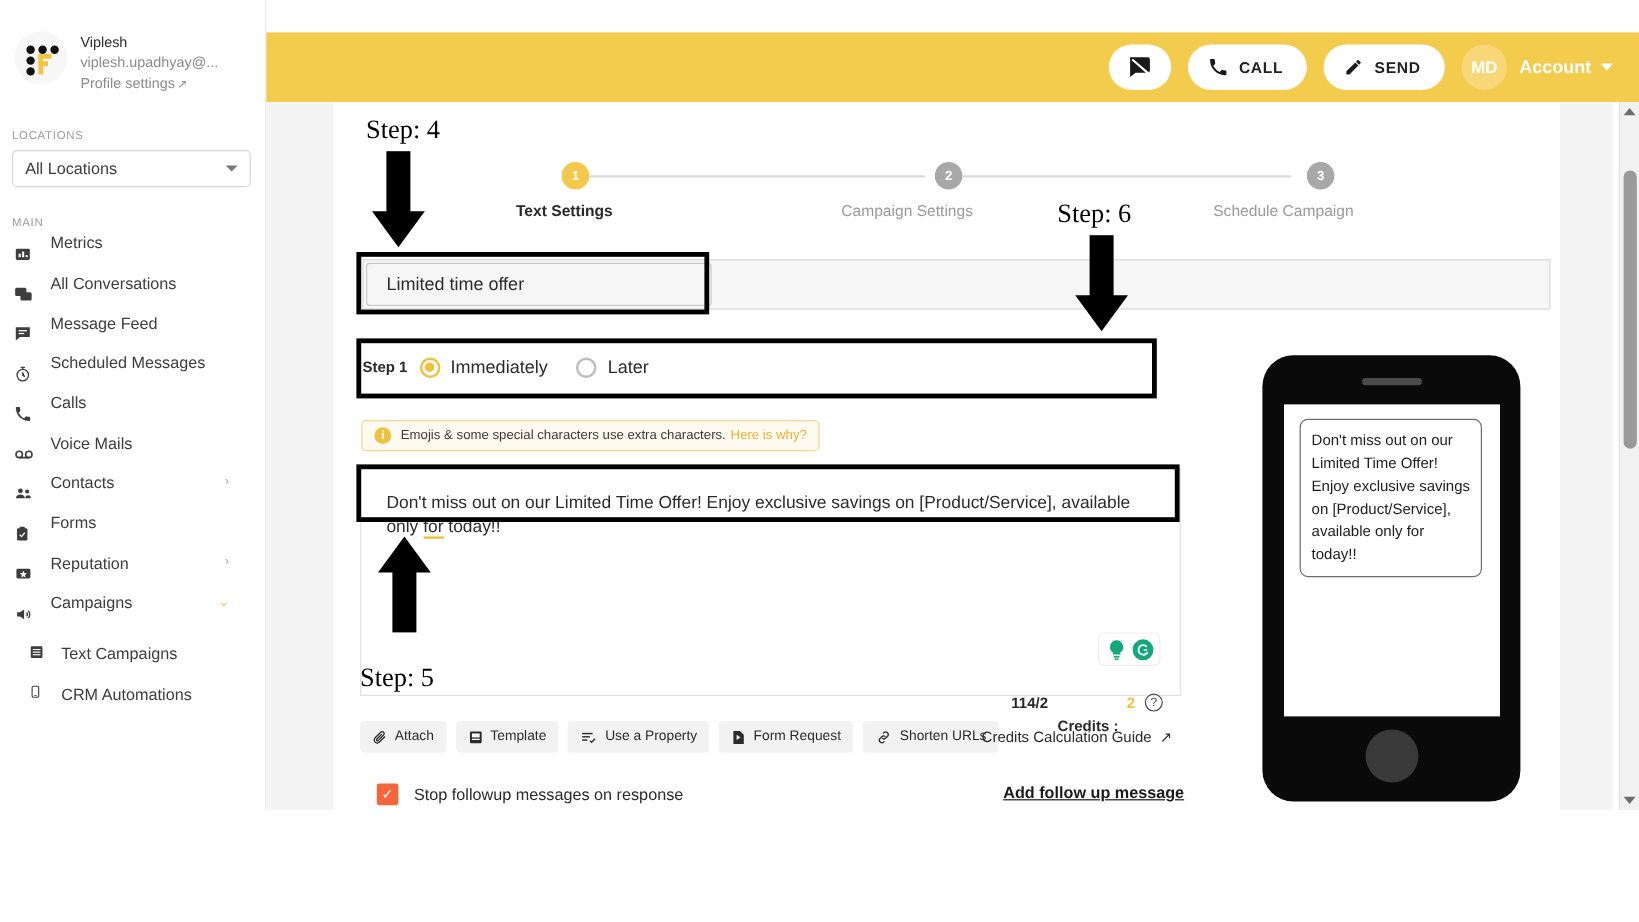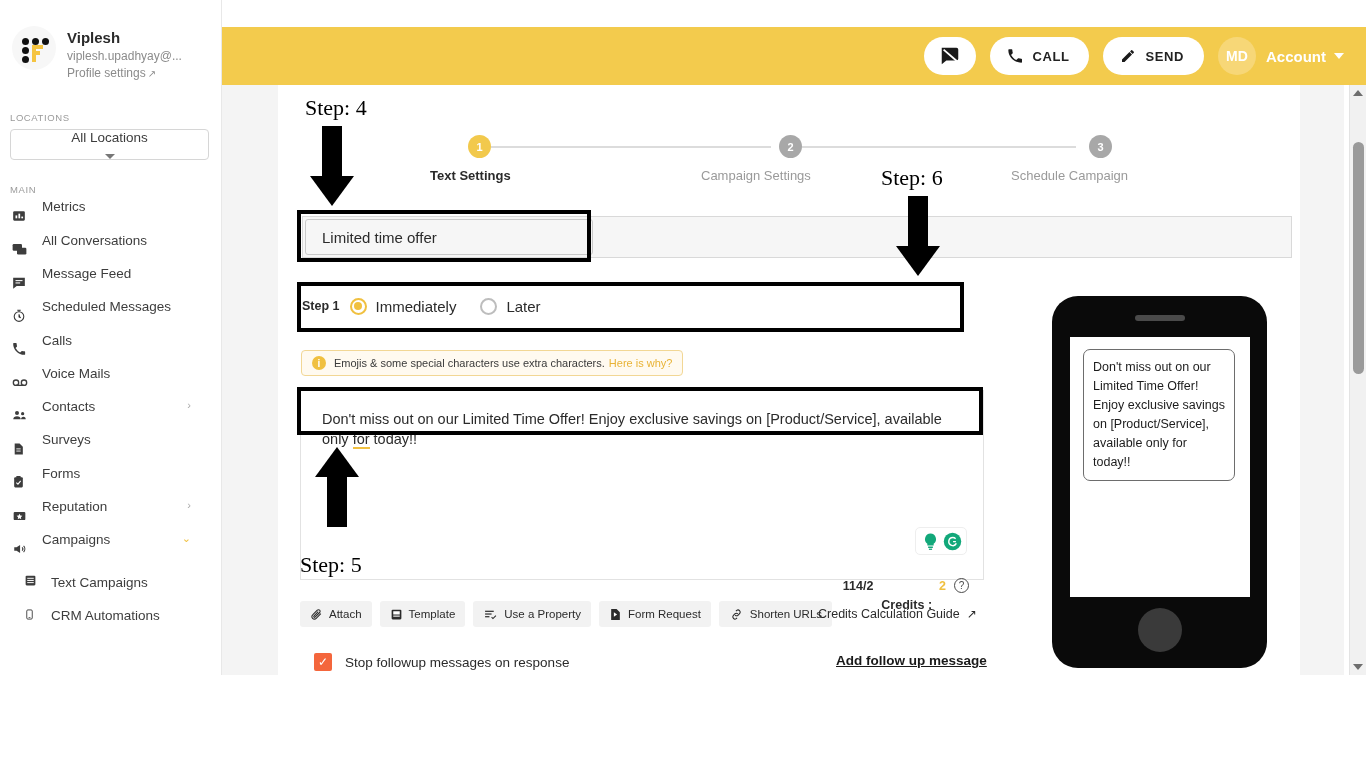--- a/index.html
+++ b/index.html
@@ -17,30 +17,30 @@
     position:relative; flex:0 0 44px; }
   .dot { position:absolute; width:7px; height:7px; border-radius:50%; background:#111; }
   .d1{left:10px; top:12px;} .d2{left:20px; top:12px;} .d3{left:30px; top:12px;}
   .d4{left:10px; top:21px;} .d5{left:10px; top:30px;}
   .fshape{ position:absolute; left:20px; top:19px; width:12px; height:17px; }
   .fshape .fbar{ position:absolute; left:0; top:0; width:4px; height:17px; background:#f5c441;}
   .fshape .ftop{ position:absolute; left:0; top:0; width:11px; height:4px; background:#f5c441;}
   .fshape .fmid{ position:absolute; left:0; top:6px; width:8px; height:4px; background:#f5c441;}
 
   .pinfo { margin-left:11px; padding-top:1px; line-height:1.42; }
-  .pname { font-size:15px; font-weight:bold; color:#2b2b2b; }
+  .pname { font-size:12px; font-weight:normal; color:#2b2b2b; }
   .pmail { font-size:12px; color:#8b8b8b; }
   .psettings { font-size:12px; color:#8b8b8b; }
   .psettings .ext { font-size:10px; display:inline-block; margin-left:2px; }
 
   .sec-label { font-size:9.5px; letter-spacing:.6px; color:#9b9b9b; padding:30px 0 6px 10px; }
   .sec-label.main { padding-top:24px; padding-bottom:4px;}
   .loc-select { margin:0 12px 0 10px; height:31px; border:1px solid #d6d6d6;
     border-radius:4px; display:flex; align-items:center; justify-content:space-between;
-    padding:0 10px; font-size:13.5px; color:#3c3c3c; background:#fff;flex-direction:column; }
+    padding:0 10px; font-size:13.5px; color:#3c3c3c; background:#fff; }
   .caret { width:0;height:0;border-left:5px solid transparent;border-right:5px solid transparent;
     border-top:5px solid #777; }
 
   .nav-item { height:33.3px; display:flex; padding-left:12px;
     font-size:13.5px; color:#3d3d3d; position:relative; }
   .nav-item .nico { width:22px; display:flex; align-items:center; justify-content:flex-start;
     color:#3d3d3d; font-size:13px; }
   .nav-item .nlabel { margin-left:8px; }
   .nav-item .chev { position:absolute; right:30px; font-size:11px; color:#a9a9a9; }
   .nav-item .chev.open { color:#f0c040; }
@@ -288,30 +288,20 @@
               <circle cx="17" cy="9" r="2.6" fill="#3d3d3d"></circle>
               <path fill="#3d3d3d" d="M2 18c0-3.2 2.7-5 6-5s6 1.8 6 5H2zM14.5 18c0-2.3 1.3-4 4-4 2.3 0 3.5 1.7 3.5 4h-7.5z"></path>
             </svg>
           </span>
           <span class="nlabel">Contacts</span>
           <span class="chev">›</span>
         </div>
         <div class="nav-item">
           <span class="nico">
             <svg width="13" height="14" viewBox="0 0 24 24">
-              <path fill="#3d3d3d" d="M5 2h9l6 6v14H5z"></path>
-              <rect x="8" y="11" width="8" height="1.6" fill="#fff"></rect>
-              <rect x="8" y="15" width="8" height="1.6" fill="#fff"></rect>
-            </svg>
-          </span>
-          <span class="nlabel">Surveys</span>
-        </div>
-        <div class="nav-item">
-          <span class="nico">
-            <svg width="13" height="14" viewBox="0 0 24 24">
               <rect x="4" y="3" width="16" height="19" rx="2" fill="#3d3d3d"></rect>
               <rect x="8" y="1" width="8" height="4" rx="1" fill="#3d3d3d"></rect>
               <path stroke="#fff" stroke-width="2" fill="none" d="M8 13l3 3 5-6"></path>
             </svg>
           </span>
           <span class="nlabel">Forms</span>
         </div>
         <div class="nav-item">
           <span class="nico">
             <svg width="15" height="14" viewBox="0 0 24 24">

